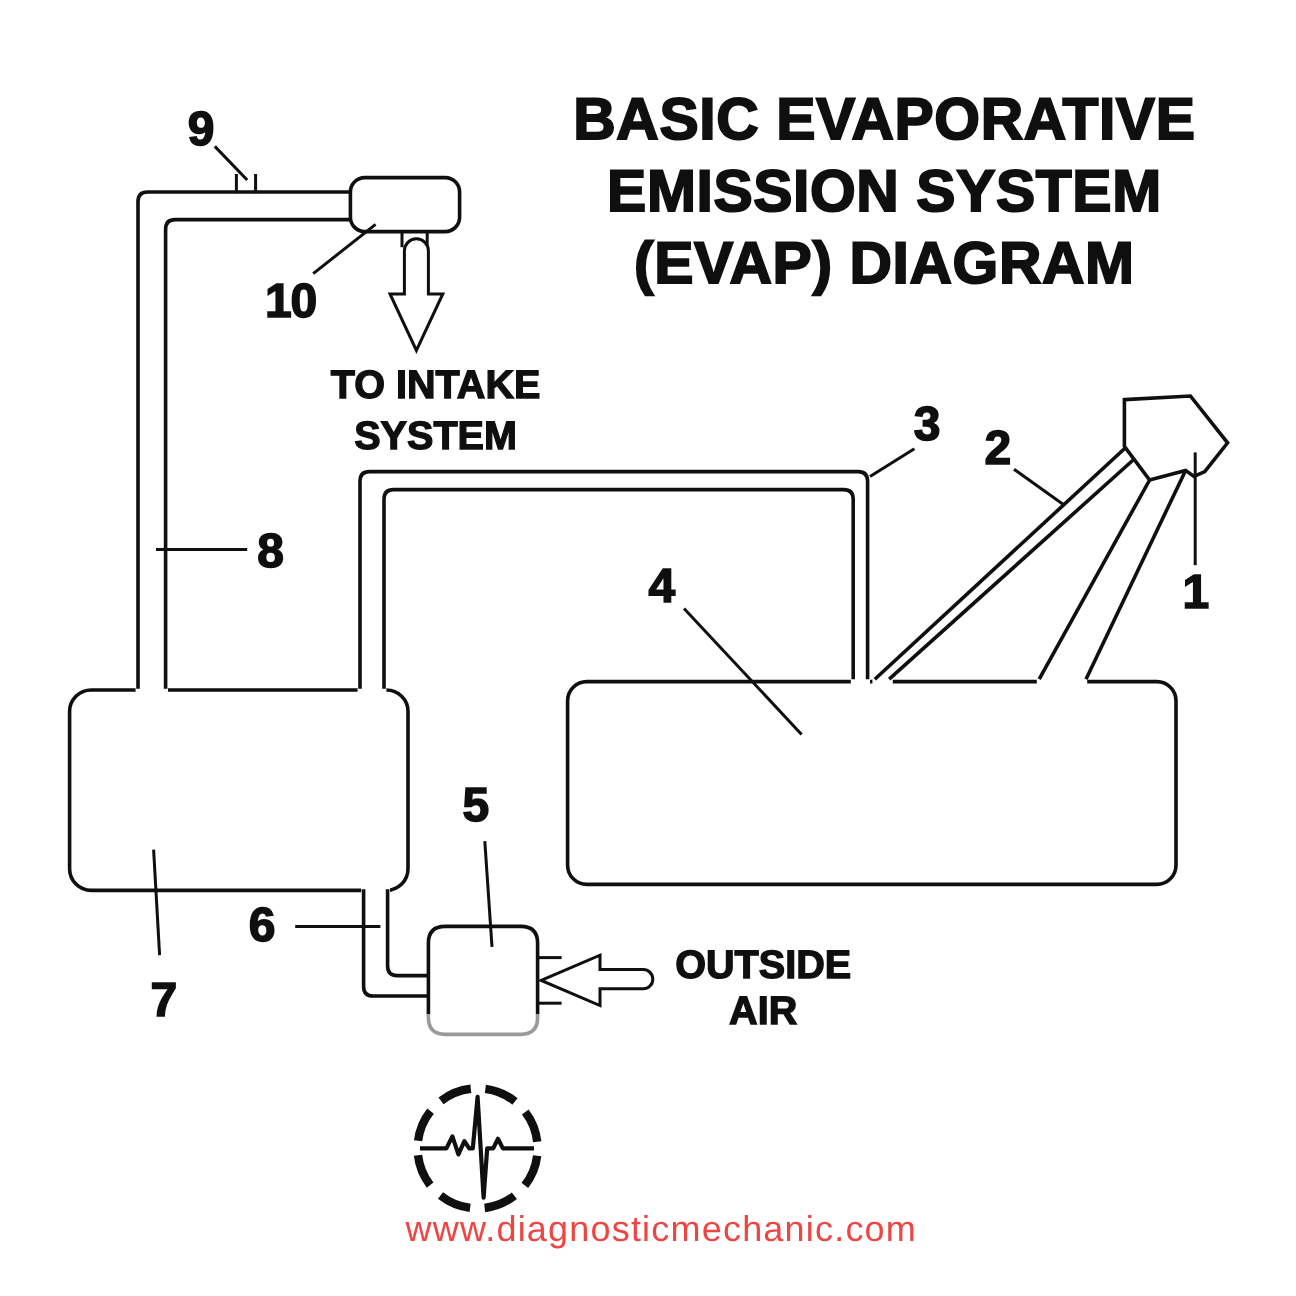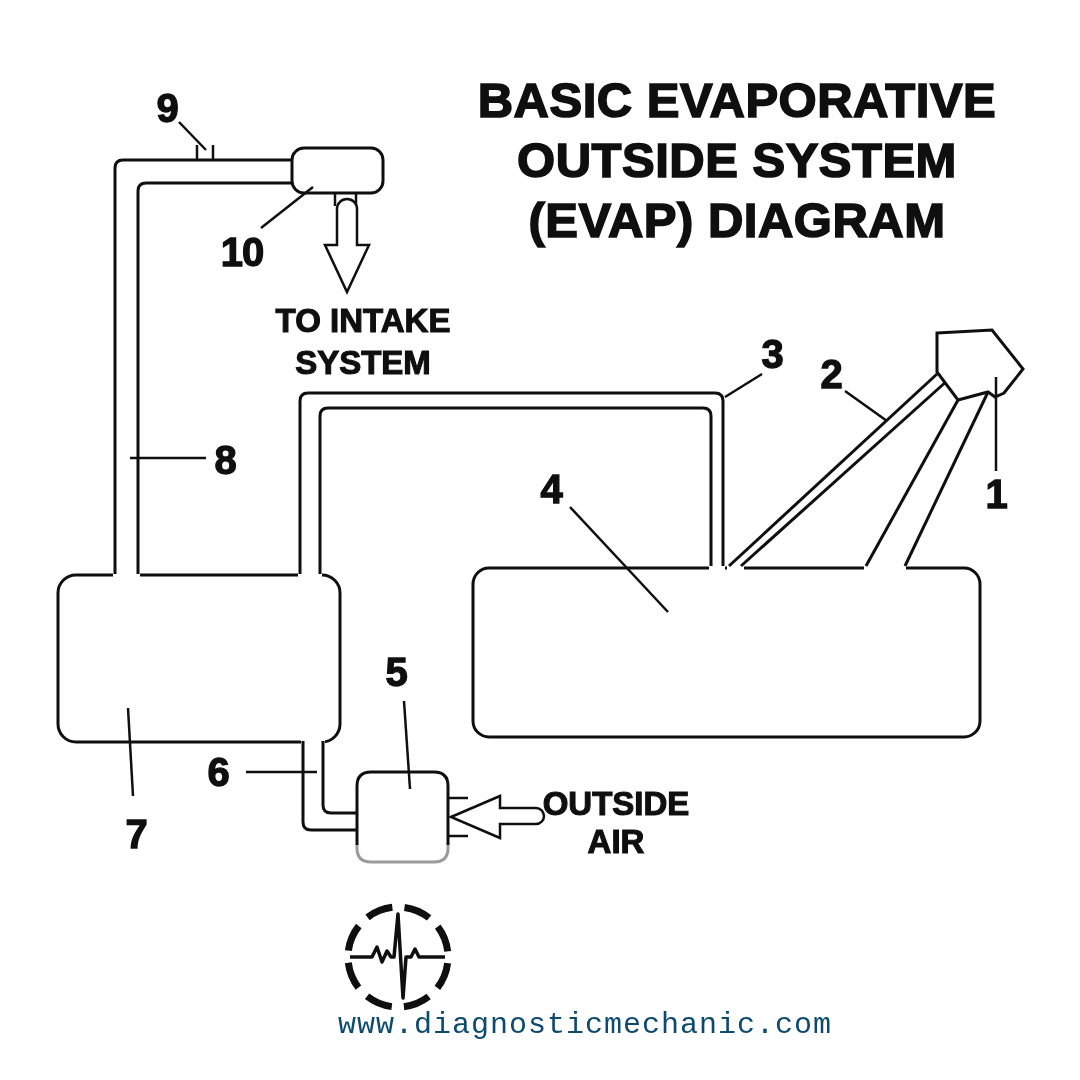--- a/index.html
+++ b/index.html
@@ -6,26 +6,26 @@
   #canvas{position:relative;width:1080px;height:1080px;background:#fff;overflow:hidden;
           font-family:"Liberation Sans",sans-serif;color:#0f0f0f;}
   #art{position:absolute;left:0;top:0;}
   .txt{position:absolute;}
   .title{left:417px;top:70px;width:640px;text-align:center;
          font-weight:bold;font-size:49px;line-height:60px;letter-spacing:.5px;
          -webkit-text-stroke:1.6px #0f0f0f;}
   .blocklabel{position:absolute;text-align:center;font-weight:bold;font-size:33px;
          -webkit-text-stroke:1.1px #0f0f0f;}
   .to-intake{left:203px;top:300px;width:320px;line-height:42px;}
-  .outside-air{left:496px;top:785px;width:240px;line-height:38px;text-align:center;}
+  .outside-air{left:516px;top:785px;width:240px;line-height:38px;text-align:center;}
   .num{position:absolute;transform:translate(-50%,-50%);font-weight:bold;font-size:40px;
        letter-spacing:-1px;-webkit-text-stroke:1.3px #0f0f0f;}
   .logo-name{position:absolute;font-family:"Liberation Serif",serif;font-size:62px;line-height:58px;color:#141414;}
   .website{position:absolute;left:338px;top:1008px;width:400px;text-align:center;
-           font-family:Liberation Mono, monospace;font-size:30px;letter-spacing:1px;color:#0c4a6e;}
+           font-family:Liberation Sans, sans-serif;font-size:30px;letter-spacing:1px;color:#ef4444;}
 </style>
 </head>
 <body>
 
 <div id="canvas">
 
   <svg id="art" width="1080" height="1080" viewBox="0 0 1080 1080">
     <g fill="none" stroke="#0f0f0f" stroke-width="3">
 
       <rect x="473" y="568" width="507" height="169" rx="16" fill="#fff"></rect>
@@ -107,21 +107,21 @@
 
       <g>
         <circle cx="398" cy="957" r="50" stroke-width="7" stroke-dasharray="27 12.27" stroke-dashoffset="33.1"></circle>
         <path d="M350,957 L372,957 L377,947 L382,962 L387,951 L391,957 L394,957 L398,914 L403,998 L406,957 L411,957 L415,949 L419,957 L445,957" stroke-width="3.5" stroke-linejoin="round"></path>
       </g>
     </g>
   </svg>
 
   <div class="txt title">
     <div>BASIC EVAPORATIVE</div>
-    <div>OUTSIDE SYSTEM</div>
+    <div>EMISSION SYSTEM</div>
     <div>(EVAP) DIAGRAM</div>
   </div>
 
   <div class="blocklabel to-intake">
     <div>TO INTAKE</div>
     <div>SYSTEM</div>
   </div>
   <div class="blocklabel outside-air">
     <div>OUTSIDE</div>
     <div>AIR</div>

